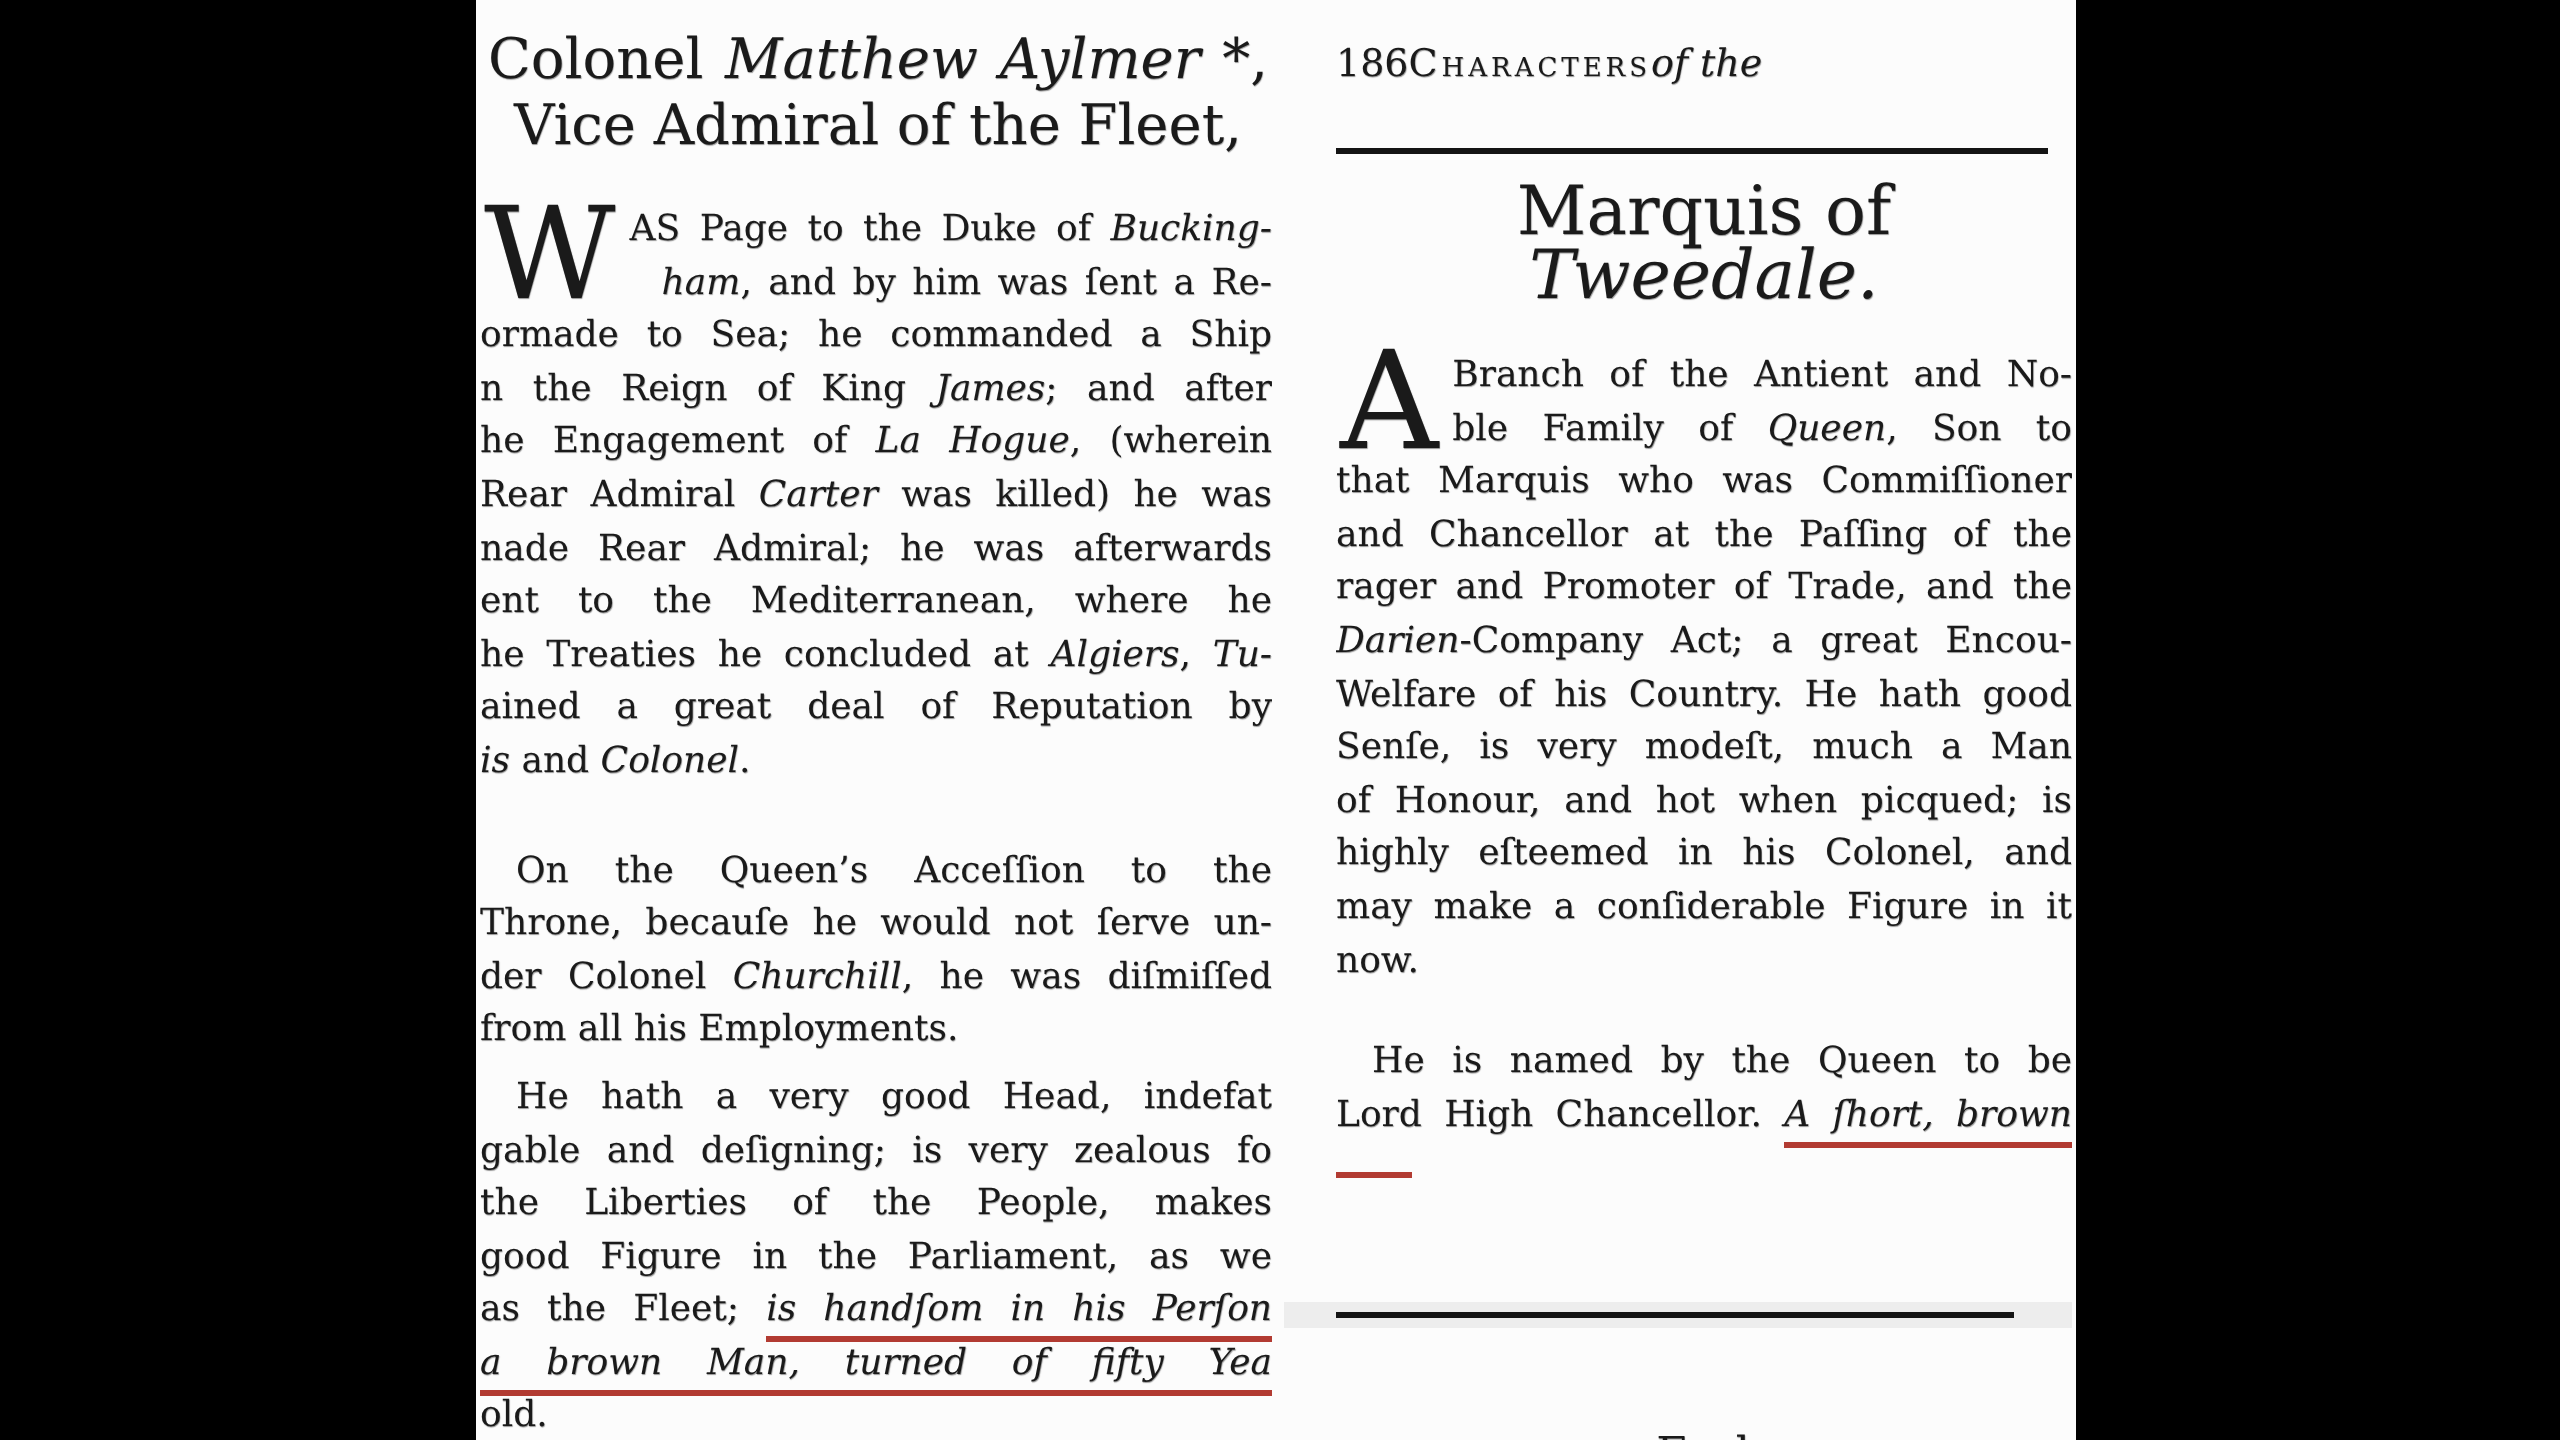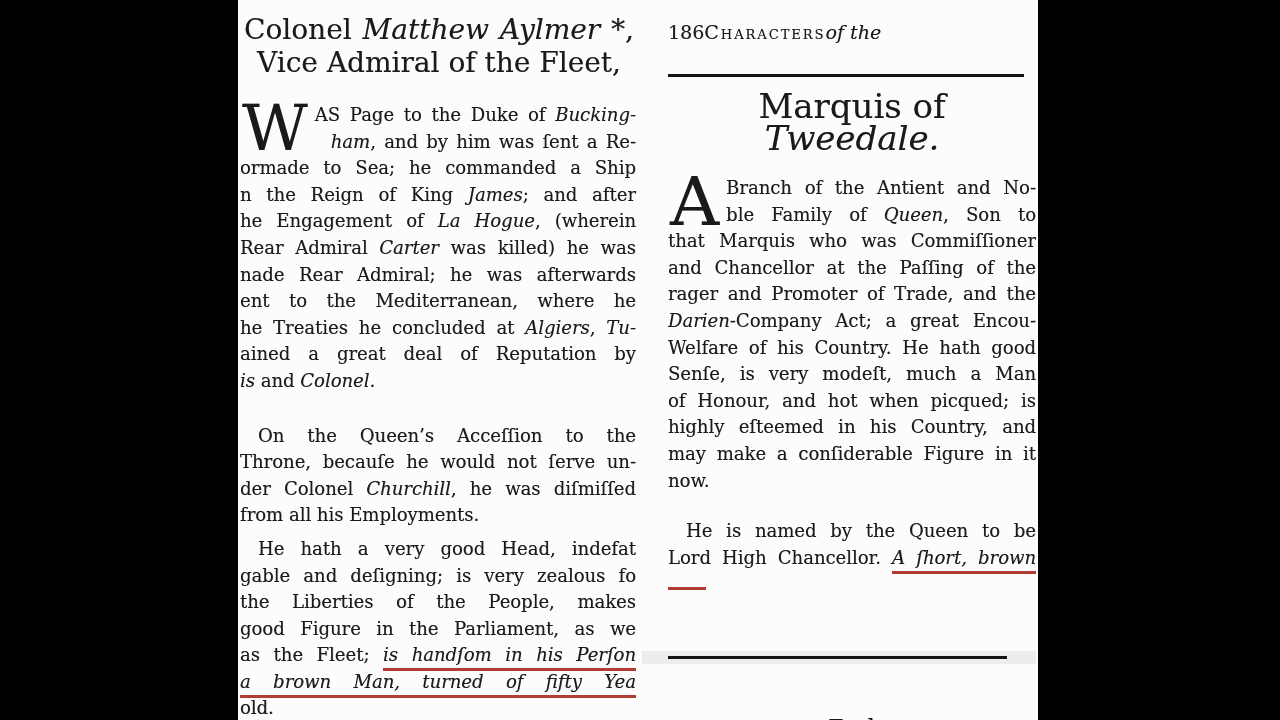--- a/index.html
+++ b/index.html
@@ -104,21 +104,21 @@
         <div>
             <div class="line"><span class="">Branch of the Antient and No-</span></div>
             <div class="line"><span class="">ble Family of </span><span class="it">Queen</span><span class="">, Son to</span></div>
             <div class="line"><span class="">that Marquis who was Commiſſioner</span></div>
             <div class="line"><span class="">and Chancellor at the Paſſing of the</span></div>
             <div class="line"><span class="">rager and Promoter of Trade, and the</span></div>
             <div class="line"><span class="it">Darien</span><span class="">-Company Act; a great Encou-</span></div>
             <div class="line"><span class="">Welfare of his Country. He hath good</span></div>
             <div class="line"><span class="">Senſe, is very modeſt, much a Man</span></div>
             <div class="line"><span class="">of Honour, and hot when picqued; is</span></div>
-            <div class="line"><span class="">highly eſteemed in his Country, and</span></div>
+            <div class="line"><span class="">highly eſteemed in his Colonel, and</span></div>
             <div class="line"><span class="">may make a conſiderable Figure in it</span></div>
             <div class="line short"><span class="">now.</span></div>
           </div>
       </div>
       <div class="para rp2">
           <div class="line indent"><span class="">He is named by the Queen to be</span></div>
           <div class="line"><span class="">Lord High Chancellor. </span><span class="redline">A ſhort, brown</span></div>
           <div class="line short"><span class="redline tail" style="width: 38px;"></span></div>
         </div>
       <hr class="rule rule2">

